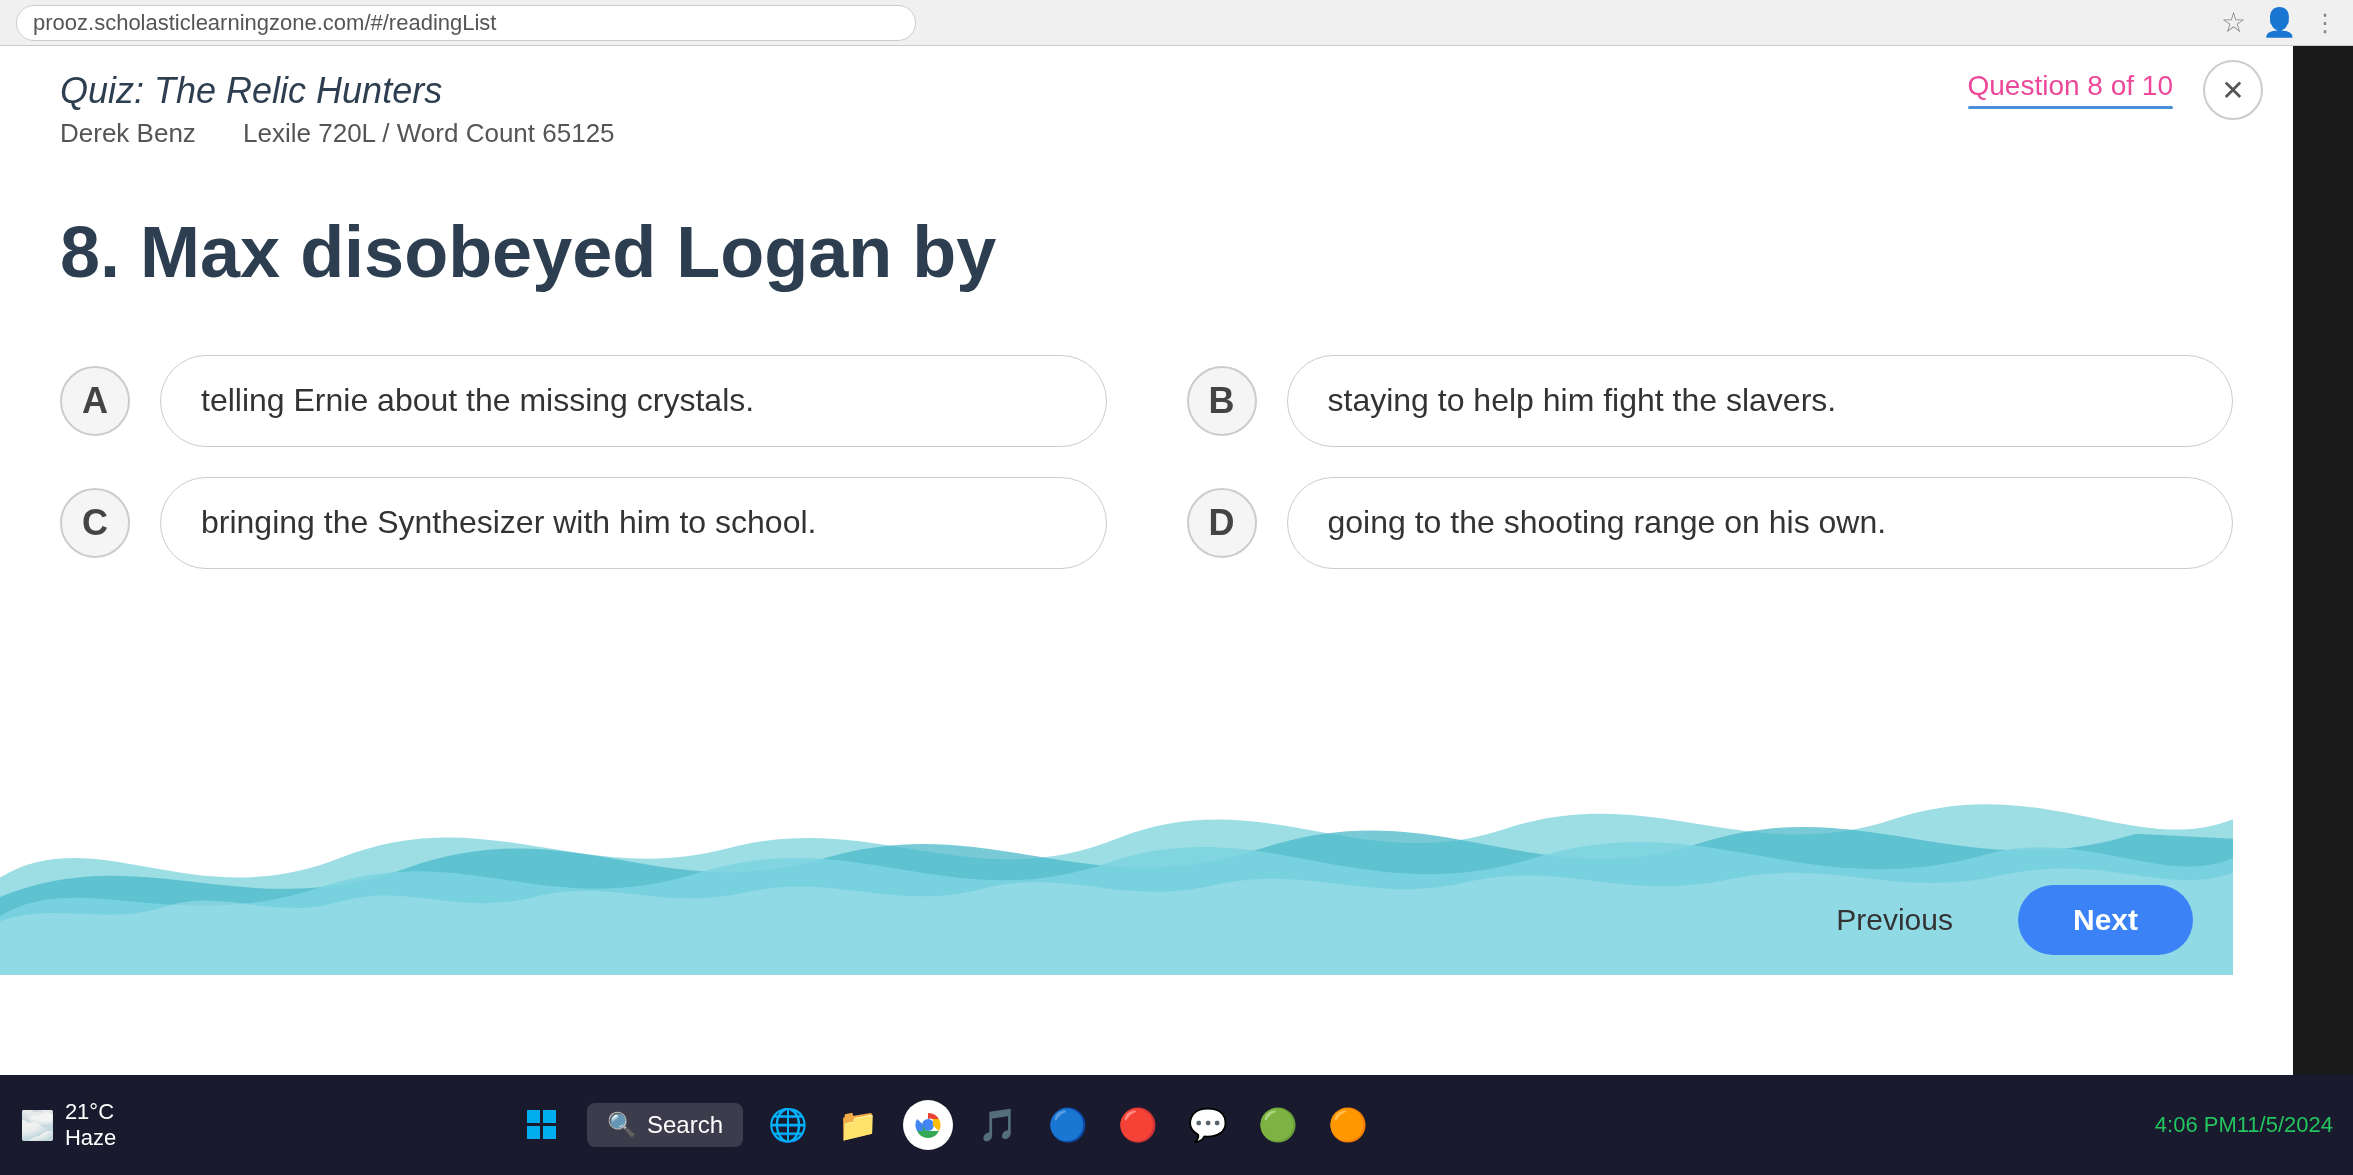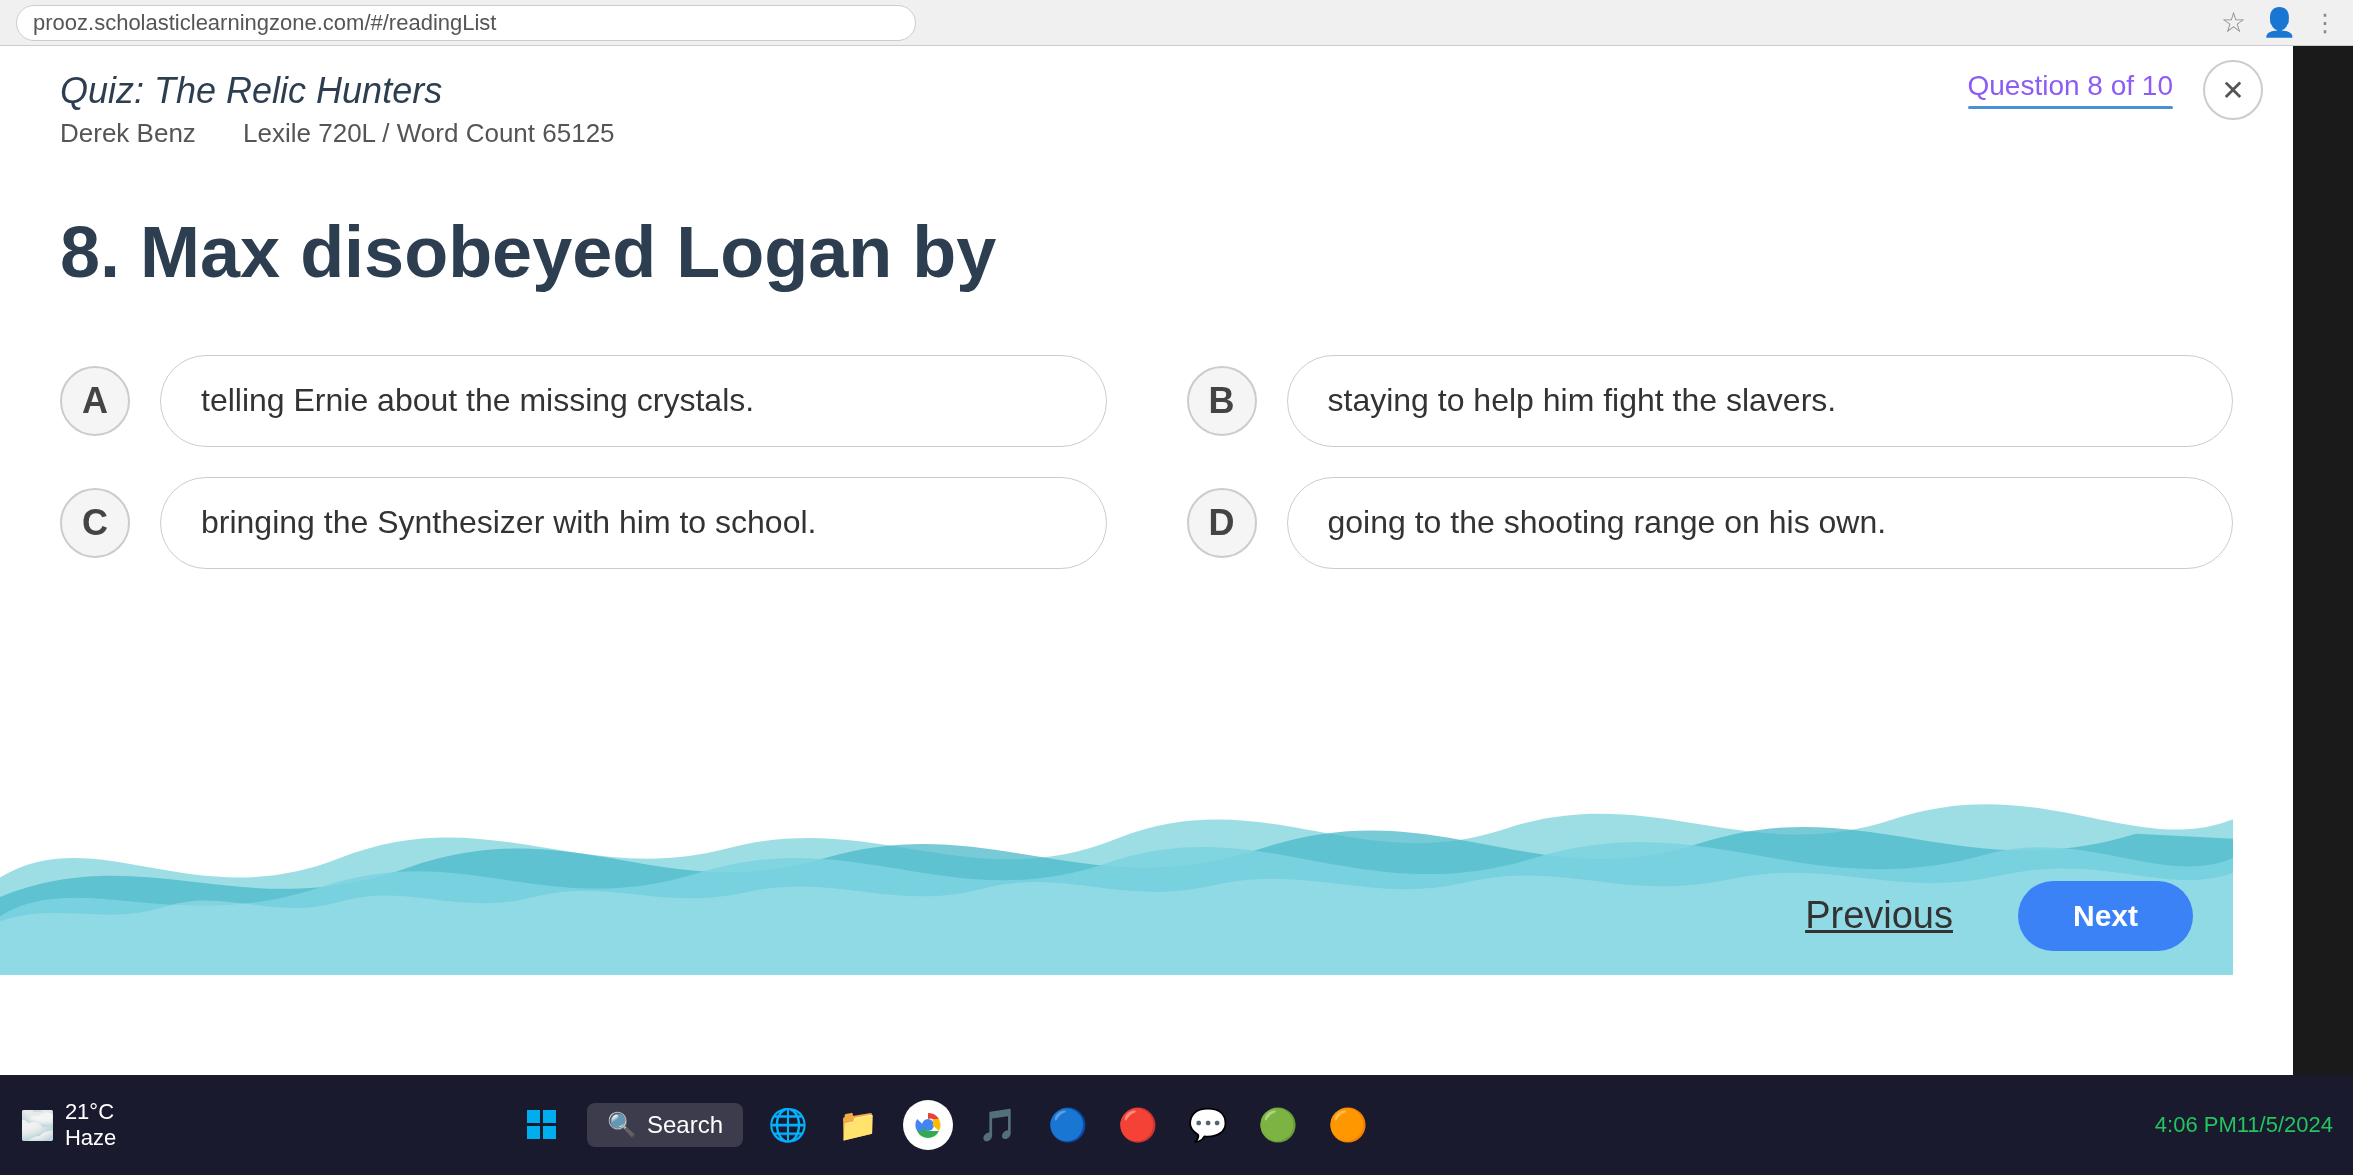--- a/index.html
+++ b/index.html
@@ -79,21 +79,21 @@
 
     .quiz-meta .lexile {
       margin-left: 40px;
     }
 
     .question-counter {
       position: absolute;
       top: 30px;
       right: 120px;
       font-size: 28px;
-      color: #8b5cf6;
+      color: #ec4899;
       text-align: center;
     }
 
     .question-counter::after {
       content: '';
       display: block;
       height: 3px;
       background: #4a90d9;
       margin-top: 4px;
       border-radius: 2px;
@@ -191,27 +191,26 @@
       bottom: 120px;
       right: 100px;
       display: flex;
       gap: 20px;
       align-items: center;
       z-index: 20;
     }
 
     .btn-previous {
       padding: 18px 45px;
-      font-size: 38px;
+      font-size: 30px;
       border: none;
       background: transparent;
       color: #333;
       cursor: pointer;
       font-weight: 500;
-      text-decoration: underline;
     }
 
     .btn-next {
       padding: 18px 55px;
       font-size: 30px;
       border: none;
       background: #3b82f6;
       color: white;
       border-radius: 40px;
       cursor: pointer;

